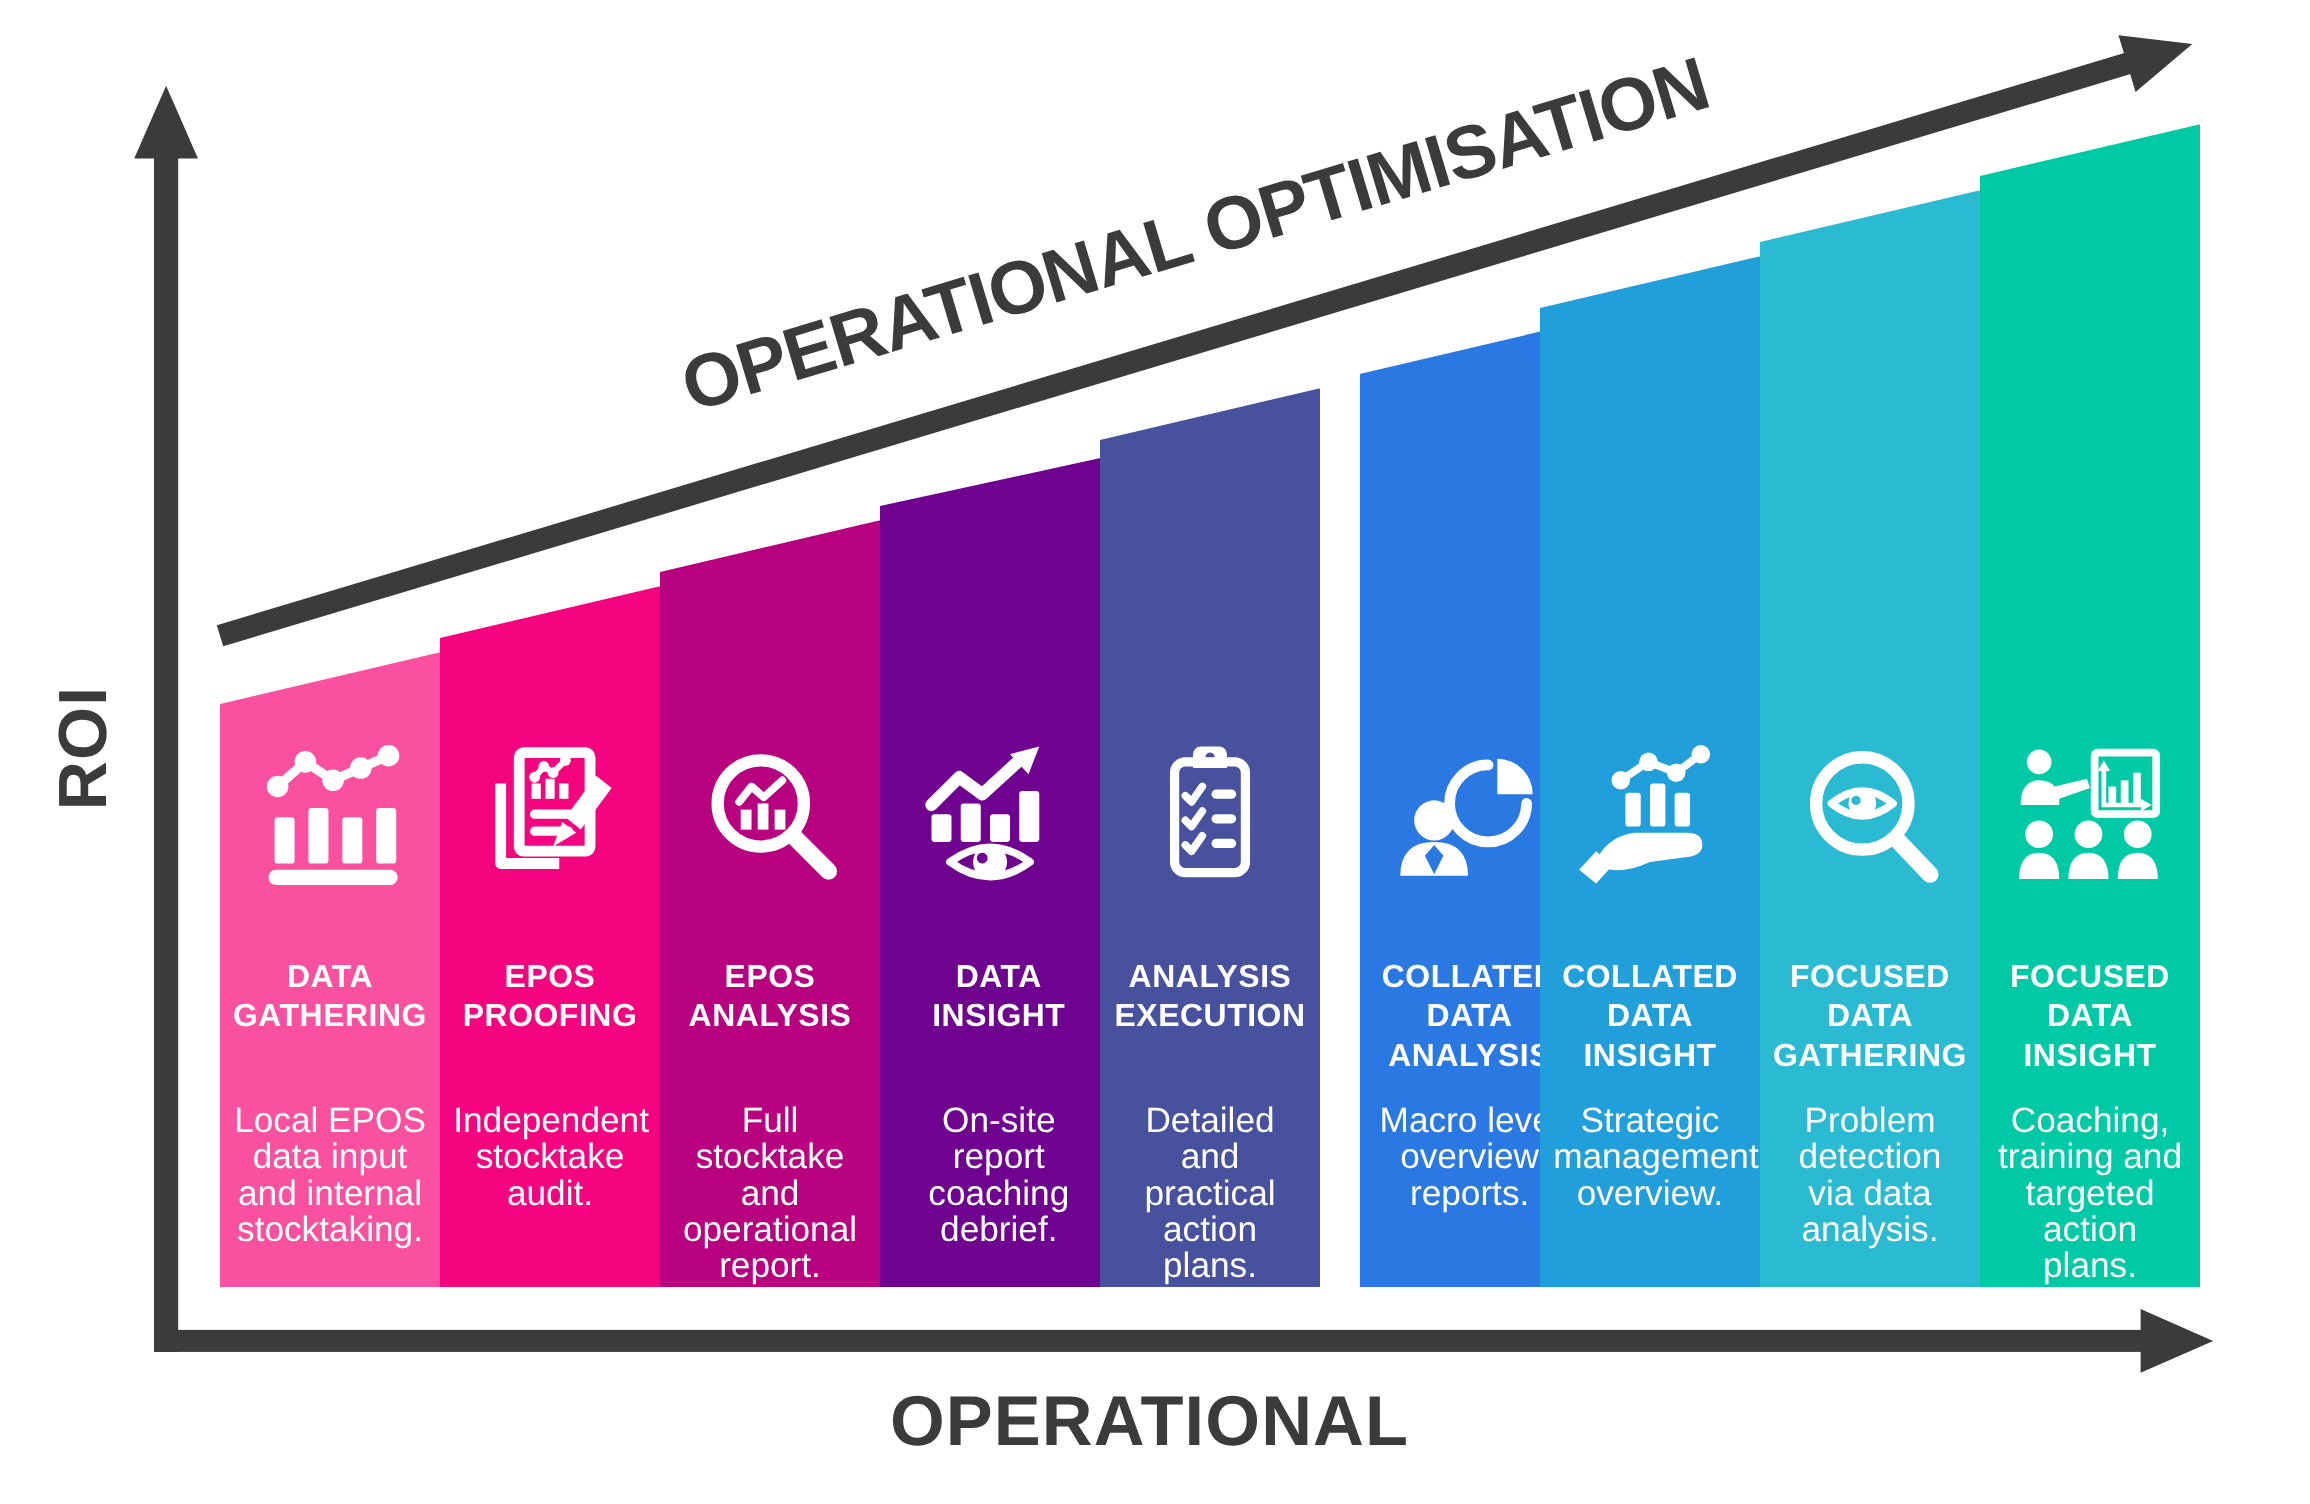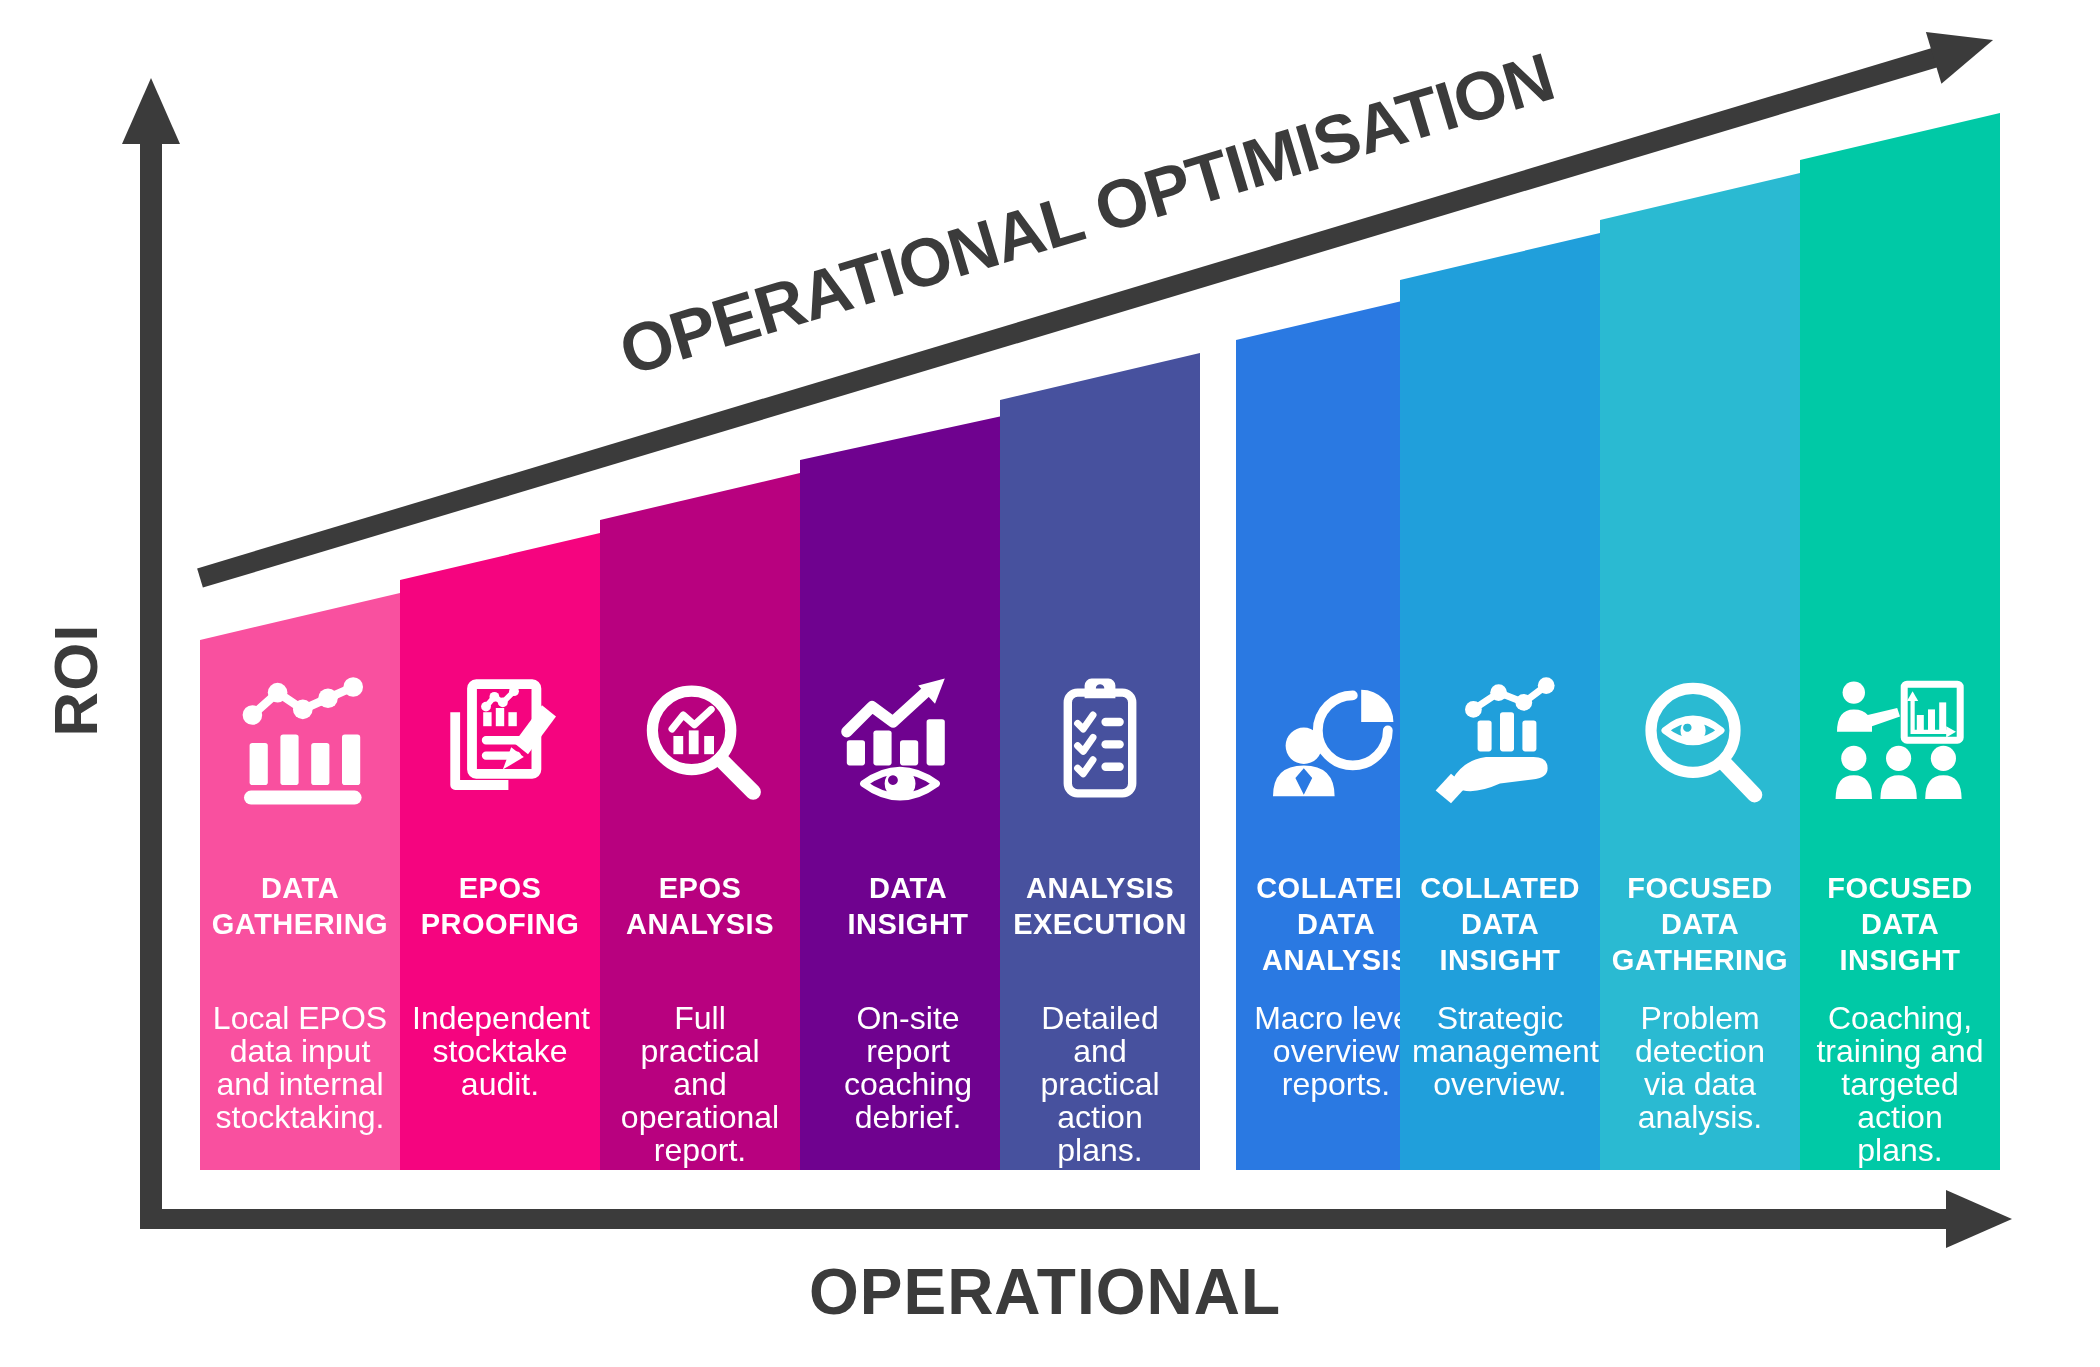--- a/index.html
+++ b/index.html
@@ -130,21 +130,21 @@
           <line x1="65" y1="62" x2="88" y2="85" stroke="currentColor" stroke-width="11" stroke-linecap="round"></line>
           <polyline points="30,40 38,30 46,37 58,26" fill="none" stroke="currentColor" stroke-width="5" stroke-linecap="round" stroke-linejoin="round"></polyline>
           <g fill="currentColor">
             <rect x="31" y="45" width="7" height="13"></rect>
               <rect x="42" y="41" width="7" height="17"></rect>
               <rect x="53" y="45" width="7" height="13"></rect>
           </g>
         </svg>
       </div>
       <div class="step-title">EPOS ANALYSIS</div>
-      <div class="step-desc">Full practical and operational report.</div>
+      <div class="step-desc">Full stocktake and operational report.</div>
     </div>
 
     <div class="col c4" style="background: rgb(111, 2, 143); padding-left: 16px;">
       <div class="icon">
         <svg viewBox="0 0 100 100">
           <g fill="currentColor">
             <rect x="12" y="48" width="13" height="18" rx="2"></rect>
               <rect x="31" y="41" width="13" height="25" rx="2"></rect>
             <rect x="50" y="48" width="13" height="18" rx="2"></rect>
               <rect x="69" y="33" width="13" height="33" rx="2"></rect>

